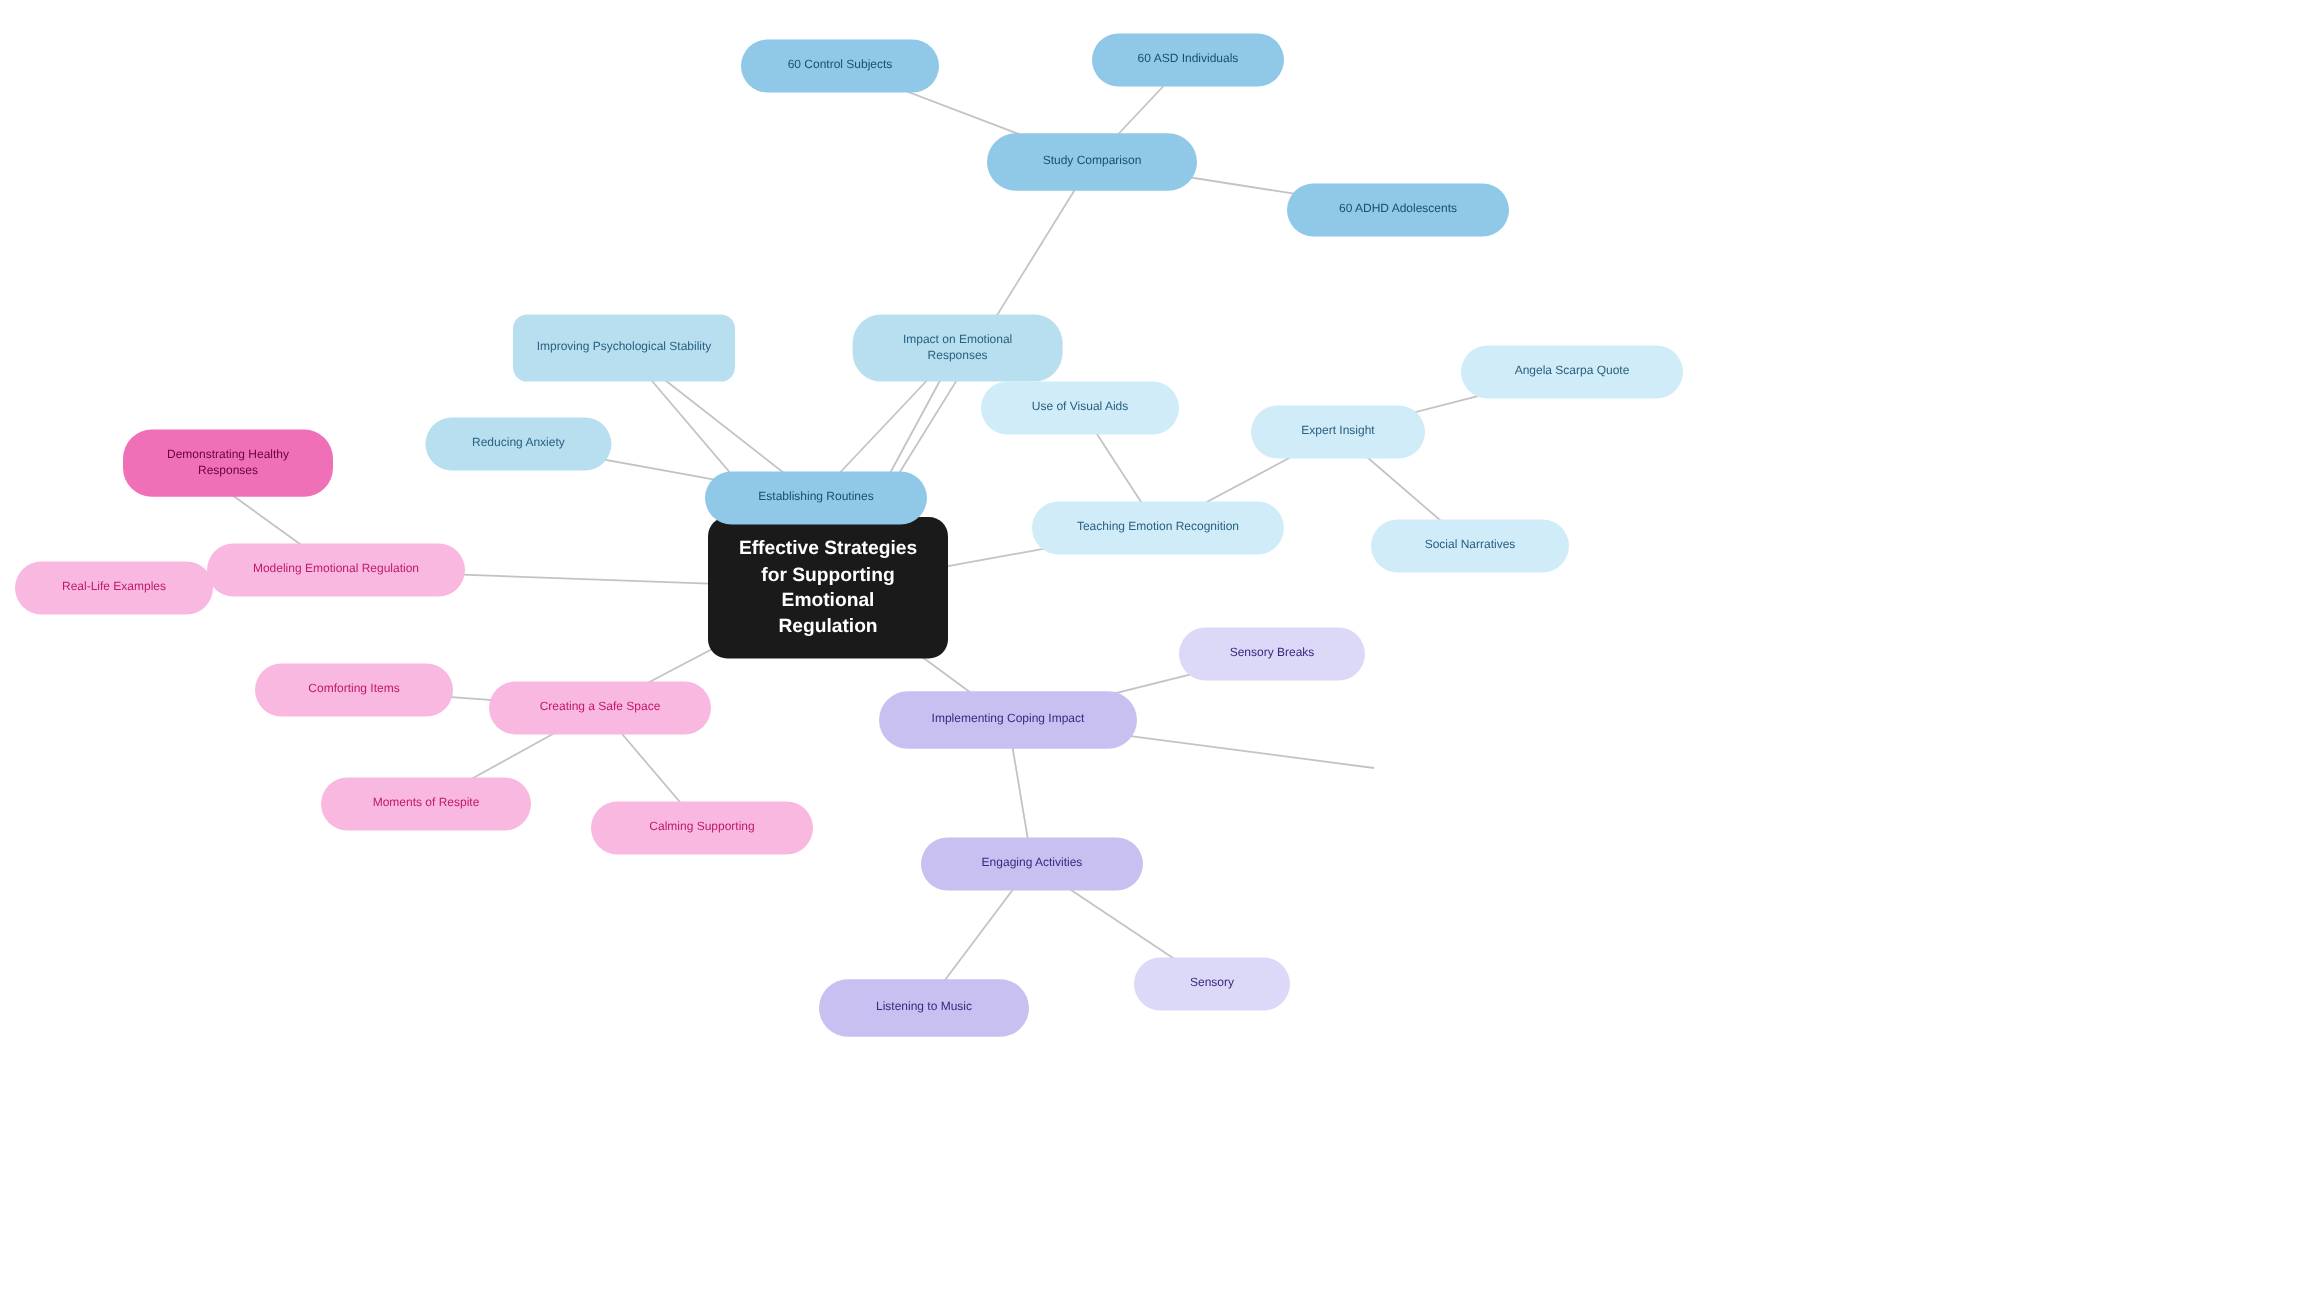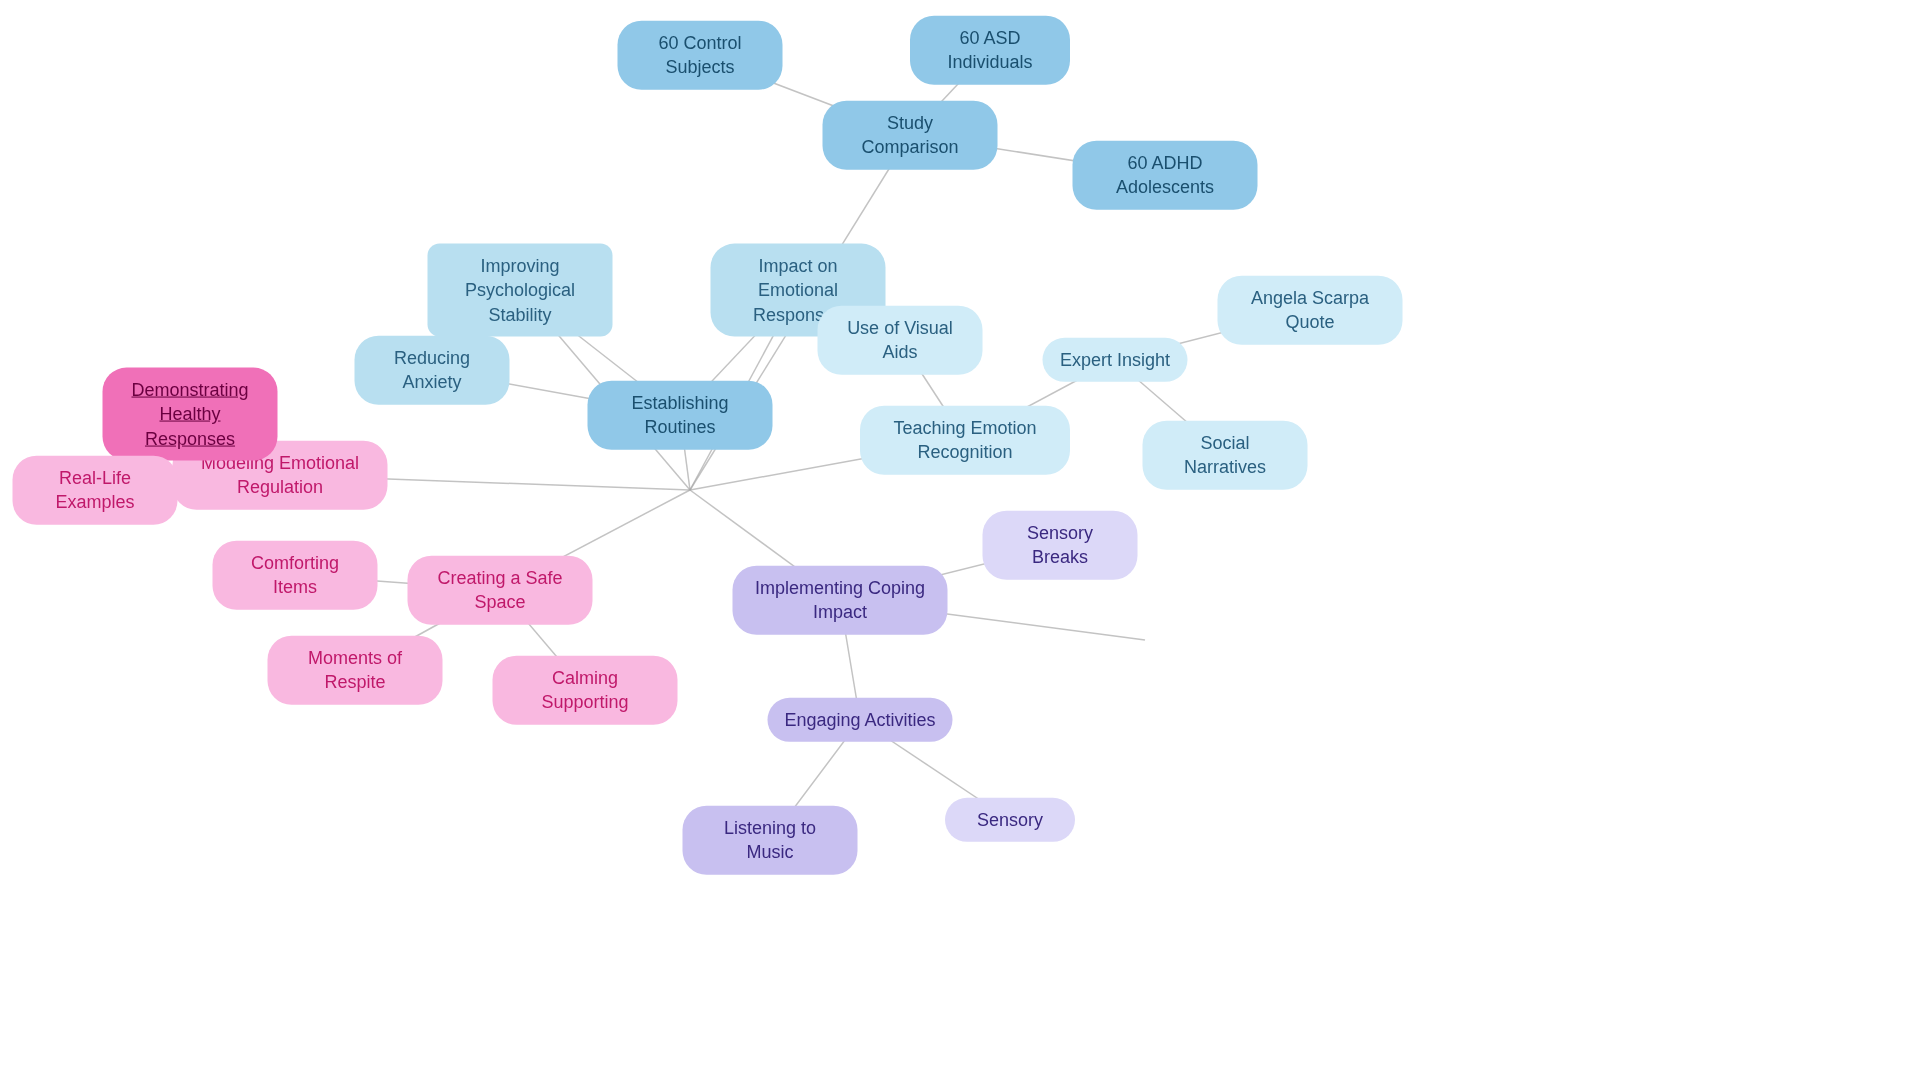--- a/index.html
+++ b/index.html
@@ -24,21 +24,21 @@
       height: 1083px;
       pointer-events: none;
     }
     .node {
       position: absolute;
       border-radius: 24px;
       display: flex;
       align-items: center;
       justify-content: center;
       text-align: center;
-      font-size: 18px;
+      font-size: 10px;
       line-height: 1.35;
       padding: 10px 16px;
       cursor: pointer;
       transform: translate(-50%, -50%);
     }
     .node-center {
       background: #1a1a1a;
       color: #ffffff;
       font-size: 16px;
       font-weight: 600;
@@ -110,20 +110,25 @@
       <line x1="840" y1="600" x2="1060" y2="545" stroke="#aaa" stroke-width="1.5" opacity="0.7"></line>
       <line x1="840" y1="600" x2="1145" y2="640" stroke="#aaa" stroke-width="1.5" opacity="0.7"></line>
       <line x1="840" y1="600" x2="860" y2="720" stroke="#aaa" stroke-width="1.5" opacity="0.7"></line>
       <line x1="860" y1="720" x2="770" y2="840" stroke="#aaa" stroke-width="1.5" opacity="0.7"></line>
       <line x1="860" y1="720" x2="1010" y2="820" stroke="#aaa" stroke-width="1.5" opacity="0.7"></line>
       <line x1="690" y1="490" x2="500" y2="590" stroke="#aaa" stroke-width="1.5" opacity="0.7"></line>
       <line x1="500" y1="590" x2="295" y2="575" stroke="#aaa" stroke-width="1.5" opacity="0.7"></line>
       <line x1="500" y1="590" x2="355" y2="670" stroke="#aaa" stroke-width="1.5" opacity="0.7"></line>
       <line x1="500" y1="590" x2="585" y2="690" stroke="#aaa" stroke-width="1.5" opacity="0.7"></line>
     </svg>
+<div class="node node-center" style="left: 690px; top: 490px; width: 200px; min-height: 90px;">
+      <span>Effective Strategies for
+Supporting Emotional
+Regulation</span>
+    </div>
     <div class="node node-blue-dark" style="left: 910px; top: 135px; width: 175px; min-height: 48px;">
       <span>Study Comparison</span>
     </div>
     <div class="node node-blue-dark" style="left: 700px; top: 55px; width: 165px; min-height: 44px;">
       <span>60 Control Subjects</span>
     </div>
     <div class="node node-blue-dark" style="left: 990px; top: 50px; width: 160px; min-height: 44px;">
       <span>60 ASD Individuals</span>
     </div>
     <div class="node node-blue-dark" style="left: 1165px; top: 175px; width: 185px; min-height: 44px;">
@@ -139,21 +144,21 @@
     </div>
     <div class="node node-blue-dark" style="left: 680px; top: 415px; width: 185px; min-height: 44px;">
       <span>Establishing Routines</span>
     </div>
     <div class="node node-blue" style="left: 432px; top: 370px; width: 155px; min-height: 44px;">
       <span>Reducing Anxiety</span>
     </div>
     <div class="node node-pink" style="left: 280px; top: 475px; width: 215px; min-height: 44px;">
       <span>Modeling Emotional Regulation</span>
     </div>
-    <div class="node node-pink-dark" style="left: 190px; top: 414px; width: 175px; min-height: 56px; text-decoration: underline;">
+    <div class="node node-pink-dark" style="left: 190px; top: 386px; width: 175px; min-height: 56px;">
       <span>Demonstrating Healthy
 Responses</span>
     </div>
     <div class="node node-pink" style="left: 95px; top: 490px; width: 165px; min-height: 44px;">
       <span>Real-Life Examples</span>
     </div>
     <div class="node node-blue-light" style="left: 965px; top: 440px; width: 210px; min-height: 44px;">
       <span>Teaching Emotion Recognition</span>
     </div>
     <div class="node node-blue-light" style="left: 900px; top: 340px; width: 165px; min-height: 44px;">

